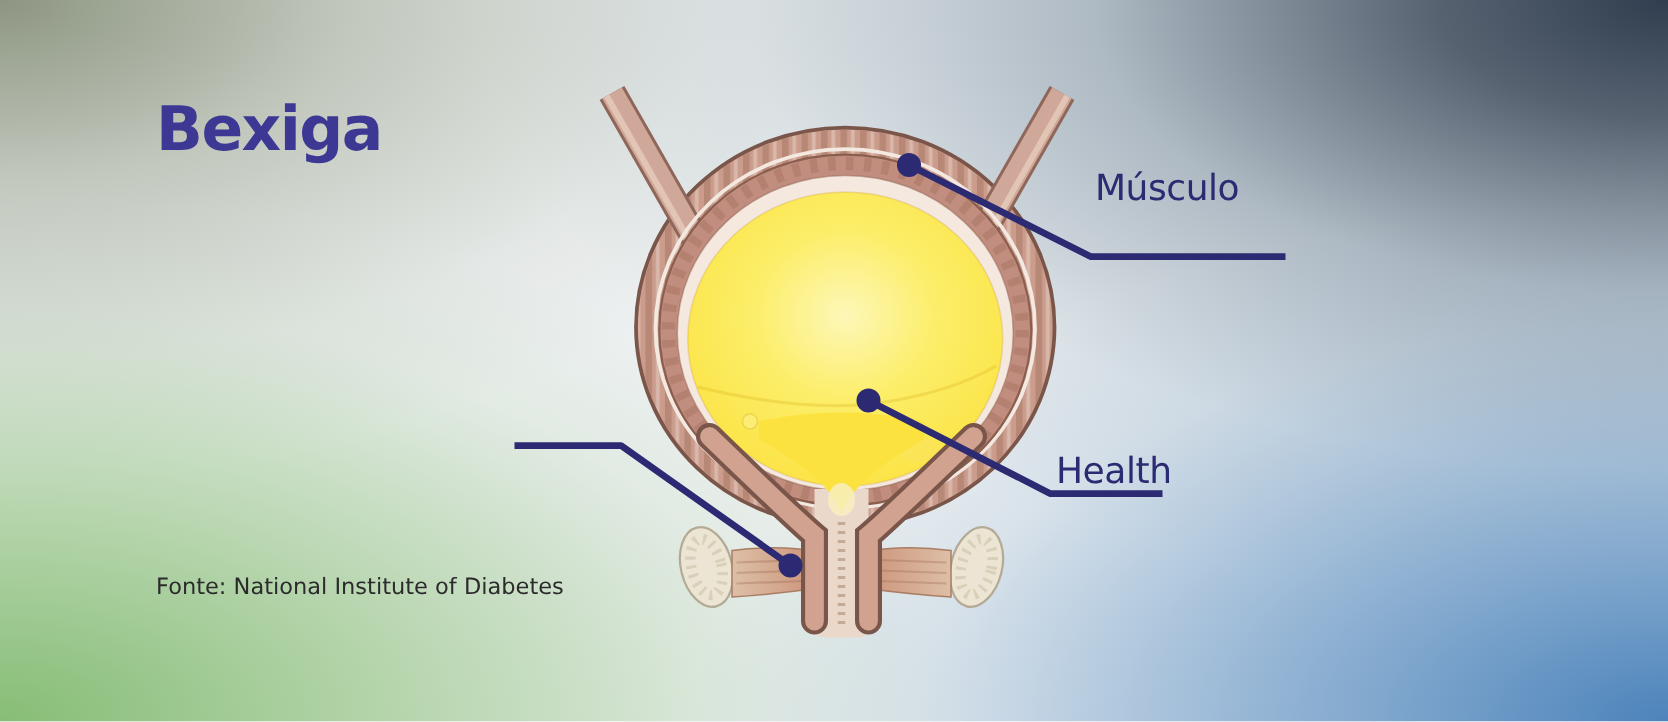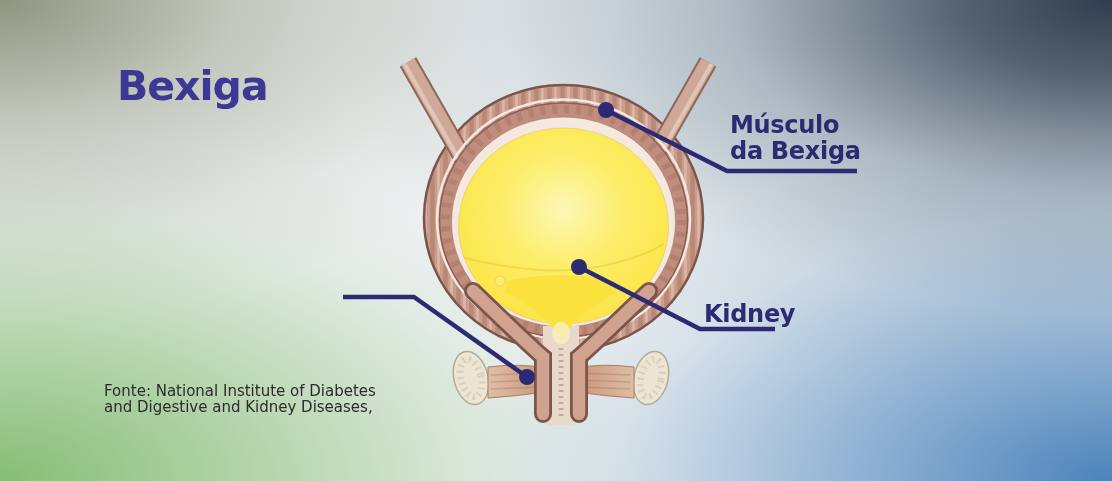--- a/index.html
+++ b/index.html
@@ -12,25 +12,25 @@
       radial-gradient(115% 135% at 100% 0%, rgba(38,52,70,0.95) 0%, rgba(44,58,76,0.78) 12%, rgba(70,95,120,0.38) 30%, rgba(120,150,175,0.12) 48%, rgba(120,150,175,0) 62%),
       radial-gradient(90% 110% at 100% 100%, rgba(62,122,182,0.92) 0%, rgba(80,135,190,0.55) 28%, rgba(120,160,200,0.18) 50%, rgba(120,160,200,0) 65%),
       radial-gradient(85% 100% at 0% 0%, rgba(120,130,105,0.82) 0%, rgba(140,150,125,0.45) 25%, rgba(170,178,160,0.15) 50%, rgba(170,178,160,0) 65%),
       radial-gradient(90% 110% at 0% 100%, rgba(120,182,100,0.88) 0%, rgba(135,190,115,0.52) 28%, rgba(160,200,150,0.15) 52%, rgba(160,200,150,0) 66%),
       #eef1f2;
   }
   .abs{position:absolute;}
   #title{
     left:104px;top:62px;
     font-size:41px;font-weight:700;letter-spacing:-1px;
-    color:#3c3894;z-index:3;margin-left:13px;
+    color:#3c3894;z-index:3;
   }
   .callout{
     z-index:3;
-    font-weight:700;font-size:24px;line-height:26px;
+    font-weight:400;font-size:24px;line-height:26px;
     color:#2b2a72;letter-spacing:-0.3px;
   }
   #label-muscle{left:730px;top:112px;text-align:left;}
   #label-sphincter{right:695px;top:244px;text-align:right;}
   #label-urine{left:704px;top:301px;text-align:left;}
   #source{
     left:104px;top:384px;z-index:3;
     font-size:15px;line-height:15.8px;color:#2b2b2b;
   }
   svg{position:absolute;left:0;top:0;z-index:2;}
@@ -130,26 +130,24 @@
     <g>
       <path d="M 343 297 L 414 297 L 527 377" fill="none" stroke-width="4.5" stroke-linejoin="round" stroke="#2b2a72"></path>
       <circle cx="527" cy="377" r="8" fill="#2b2a72"></circle>
     </g>
   </svg>
 
   <div id="title" class="abs">Bexiga</div>
 
   <div id="label-muscle" class="abs callout">
     <div>Músculo</div>
-    <div>da Bexiga</div>
   </div>
 
 
   <div id="label-urine" class="abs callout">
-    <div>Kidney</div>
+    <div>Health</div>
   </div>
 
   <div id="source" class="abs">
     <div>Fonte: National Institute of Diabetes</div>
-    <div>and Digestive and Kidney Diseases,</div>
   </div>
 
 </div>
 
 </body></html>

